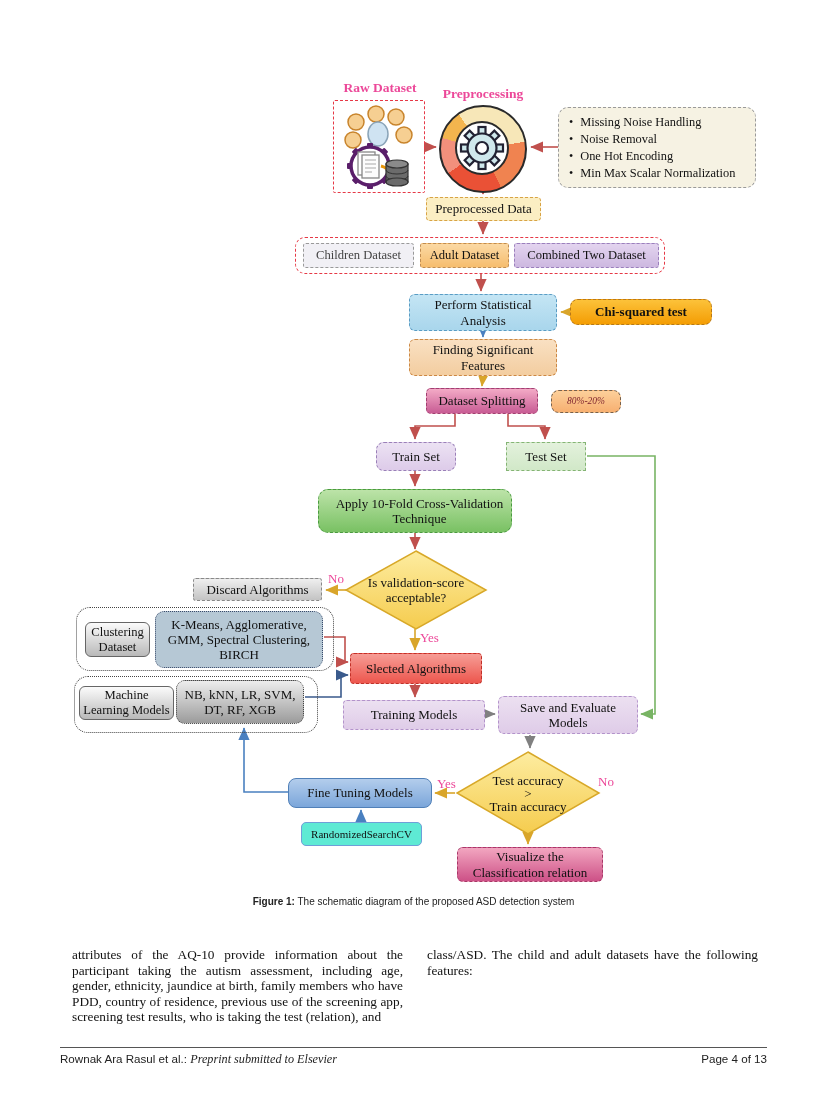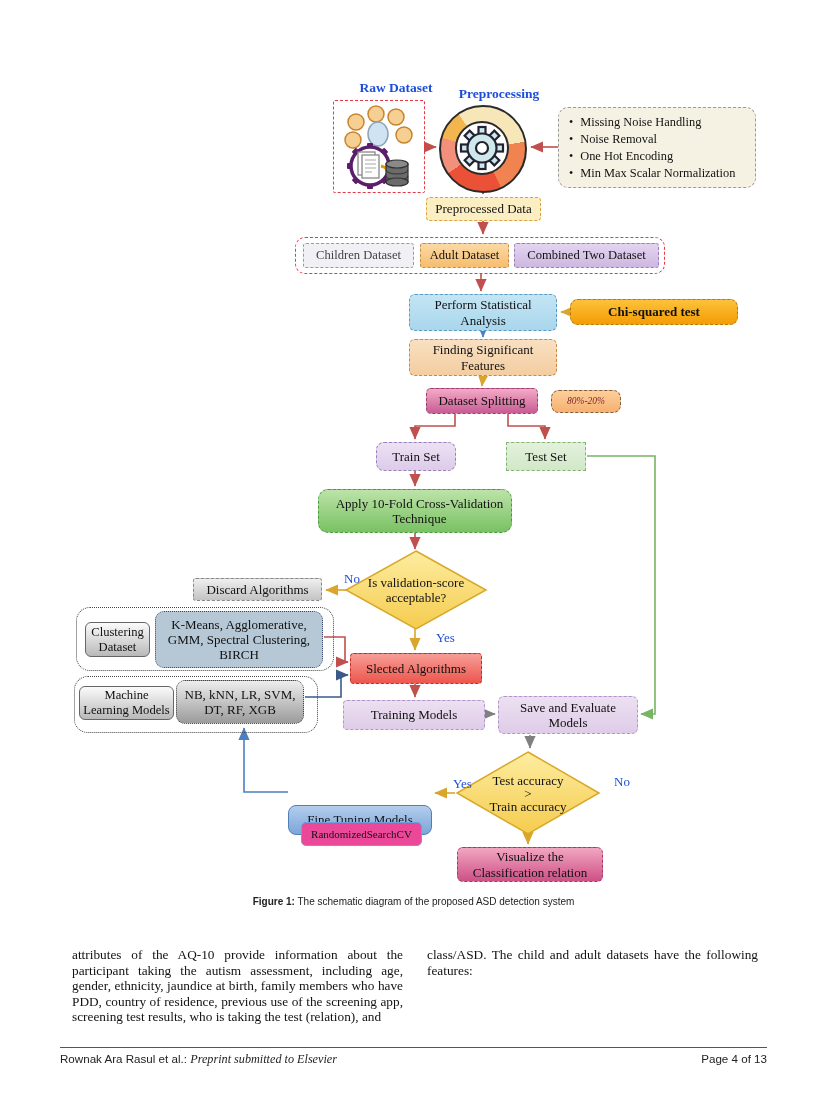--- a/index.html
+++ b/index.html
@@ -6,57 +6,57 @@
   html,body { background:#fff; }
   .page {
     position:relative; width:827px; height:1102px; background:#ffffff;
     font-family:"Liberation Serif", serif; overflow:hidden;
   }
   .node {
     position:absolute; display:flex; align-items:center; justify-content:center;
     text-align:center; white-space:pre-line; color:#111;
     font-size:13px; line-height:1.18; border-radius:5px;
   }
-  .lbl { position:absolute; color:#1d4ed8; font-size:13px;margin-left:16px; }
+  .lbl { position:absolute; color:#ec4899; font-size:13px; }
   .bold { font-weight:bold; }
   svg.wires { position:absolute; left:0; top:0; pointer-events:none; }
 
   
   .raw-box { left:333px; top:100px; width:92px; height:93px; border:1.6px dashed #e63946; border-radius:2px; }
   .bullets-box { left:558px; top:107px; width:198px; height:81px; background:#f6f2e3;
     border:1.6px dashed #9a9a9a; border-radius:10px; padding:7px 8px 6px 10px; }
   .bullet-row { display:flex; gap:7px; font-size:12.4px; line-height:17px; color:#111; }
   .bullet-row .dot { font-size:12px; }
   .preprocessed { left:426px; top:197px; width:115px; height:24px; background:#fbeec3; border:1.4px dashed #d8a345; border-radius:4px; }
   .ds-container { left:295px; top:237px; width:370px; height:37px; border:1.6px dashed #e63946; border-radius:10px; }
   .children { left:303px; top:243px; width:111px; height:25px; background:#f1f0f5; border:1.2px dashed #999; border-radius:3px; font-size:12.6px; color:#444; }
   .adult { left:420px; top:243px; width:89px; height:25px; background:linear-gradient(#fbd9a4,#f6bd6e); border:1.2px dashed #c08c50; border-radius:3px; font-size:12.6px; }
   .combined { left:514px; top:243px; width:145px; height:25px; background:linear-gradient(#e3d4ef,#cdb8e0); border:1.2px dashed #9a7fbc; border-radius:3px; font-size:12.6px; }
   .statistical { left:409px; top:294px; width:148px; height:37px; background:linear-gradient(#c4e5f4,#a9d6ec); border:1.4px dashed #5a9cc4; border-radius:6px; }
-  .chi { left:570px; top:299px; width:168px; height:26px; background:linear-gradient(#fcc23a,#f49d04); border:1.6px dashed #b87818; border-radius:8px; font-weight:bold; }
+  .chi { left:570px; top:299px; width:142px; height:26px; background:linear-gradient(#fcc23a,#f49d04); border:1.6px dashed #b87818; border-radius:8px; font-weight:bold; }
   .features { left:409px; top:339px; width:148px; height:37px; background:linear-gradient(#f9e0c2,#f3cda0); border:1.4px dashed #cc8844; border-radius:6px; }
   .splitting { left:426px; top:388px; width:112px; height:26px; background:linear-gradient(#f3aac6,#c85c94); border:1.4px dashed #a04070; border-radius:5px; }
   .ratio { left:551px; top:390px; width:70px; height:23px; background:linear-gradient(#fccf9a,#f7b071); border:1.5px dashed #77604a; border-radius:8px; font-size:9.5px; font-weight:normal; font-style:italic; color:#7a1f2b; }
   .train { left:376px; top:442px; width:80px; height:29px; background:linear-gradient(#ece2f3,#ddcbe9); border:1.4px dashed #9a80b8; border-radius:8px; }
   .test { left:506px; top:442px; width:80px; height:29px; background:linear-gradient(#e3f1dc,#d1e8c8); border:1.4px dashed #84b474; border-radius:0; }
   .cv { left:318px; top:489px; width:194px; height:44px; background:linear-gradient(#bce3a8,#79c163); border:1.4px dashed #4a9a40; border-radius:10px;padding-left:9px; }
   .discard { left:193px; top:578px; width:129px; height:23px; background:linear-gradient(#efefef,#c3c3c3); border:1.2px dashed #888; border-radius:3px; }
   .group { position:absolute; border:1.6px dotted #444; border-radius:14px; }
   .cluster-group { left:76px; top:607px; width:258px; height:64px; }
   .ml-group { left:74px; top:676px; width:244px; height:57px; }
   .graybtn { background:linear-gradient(#fbfbfb,#b9b9b9); border:1.2px solid #666; border-radius:6px; font-size:12.6px; }
   .cluster-models { left:85px; top:622px; width:65px; height:35px; }
   .ml-models { left:79px; top:686px; width:95px; height:34px; }
   .cluster-algos { left:155px; top:611px; width:168px; height:57px; background:#b6c8d5; border:1.6px dotted #3a4a6a; border-radius:9px; }
   .ml-algos { left:176px; top:680px; width:128px; height:44px; background:linear-gradient(#ededed,#9b9b9b); border:1.6px dotted #444; border-radius:9px; }
   .selected { left:350px; top:653px; width:132px; height:31px; background:linear-gradient(#f69d96,#ed564d); border:1.5px dashed #c03028; border-radius:4px; }
   .training { left:343px; top:700px; width:142px; height:30px; background:linear-gradient(#ece0f1,#dfcce8); border:1.4px dashed #b393cb; border-radius:4px; }
   .save { left:498px; top:696px; width:140px; height:38px; background:linear-gradient(#ece0f1,#dfcce8); border:1.4px dashed #b393cb; border-radius:6px; }
-  .fine { left:288px; top:778px; width:144px; height:30px; background:linear-gradient(#b3cdec,#7ba6da); border:1.2px solid #5080b8; border-radius:8px;margin-top:27px; }
-  .rscv { left:301px; top:822px; width:121px; height:24px; background:#ec4899; border:1.2px solid #6f9fd8; border-radius:5px; font-size:11px; }
+  .fine { left:288px; top:778px; width:144px; height:30px; background:linear-gradient(#b3cdec,#7ba6da); border:1.2px solid #5080b8; border-radius:8px; }
+  .rscv { left:301px; top:822px; width:121px; height:24px; background:#5eead4; border:1.2px solid #6f9fd8; border-radius:5px; font-size:11px; }
   .visualize { left:457px; top:847px; width:146px; height:35px; background:linear-gradient(#f2a6c0,#cd5187); border:1.4px dashed #a83868; border-radius:6px; }
   .d1-text { left:346px; top:567px; width:140px; height:46px; background:transparent; border:none; }
   .d2-text { left:457px; top:770px; width:142px; height:46px; background:transparent; border:none; line-height:1.0; }
 
   
   .gear-ring { position:absolute; left:439px; top:105px; width:88px; height:88px; border-radius:50%;
     border:2.5px solid #2a2a2a;
     background:conic-gradient(from 0deg, #f7e7b8 0deg 80deg, #f08350 80deg 155deg, #ea5136 155deg 235deg, #f2907c 235deg 285deg, #f3b54e 285deg 325deg, #f7e7b8 325deg 360deg); }
   .gear-inner { position:absolute; left:14px; top:14px; width:54px; height:54px; border-radius:50%;
     background:#fff; border:2.5px solid #2a2a2a; display:flex; align-items:center; justify-content:center; }

